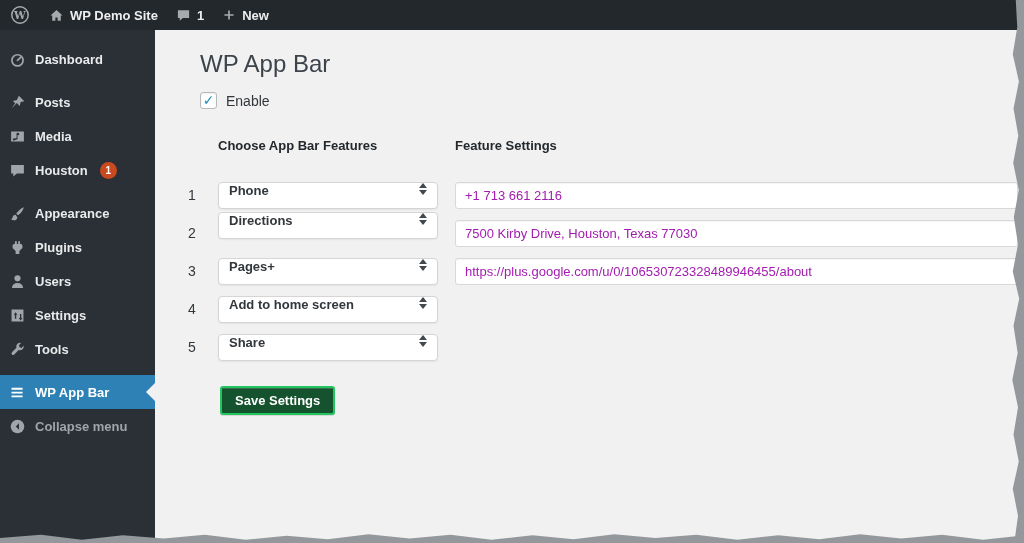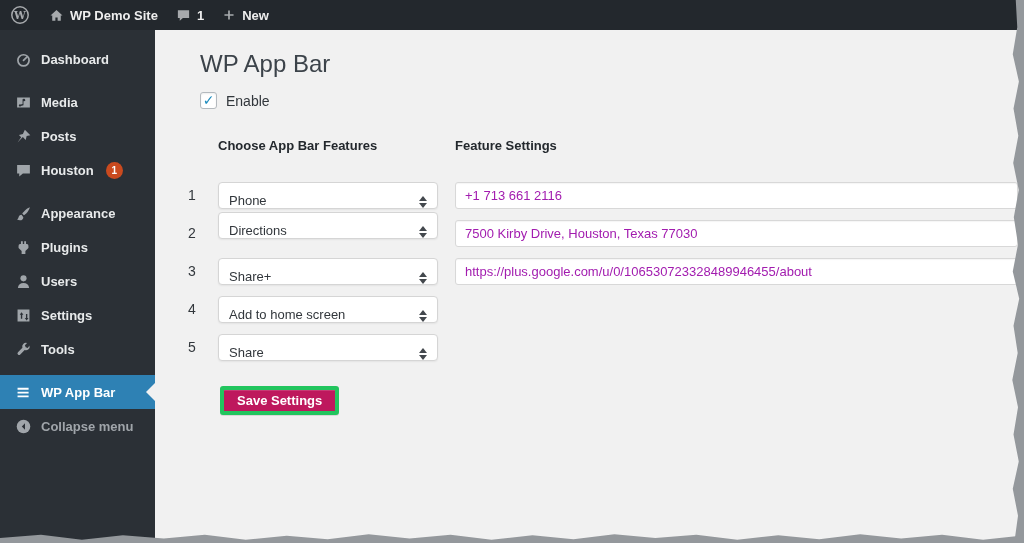--- a/index.html
+++ b/index.html
@@ -24,21 +24,21 @@
   .ab-icon { color:#a7aaad; }
 
   
   .sidebar {
     position:absolute; top:30px; left:0; bottom:0; width:155px;
     background:#2b3036; color:#e8eaeb; z-index:4;
   }
   .menu { padding-top:12px; }
   .menu-item {
     position:relative; height:34px; display:flex; align-items:center;
-    padding-left:14px; gap:9px; font-size:13px; font-weight:600; cursor:pointer;
+    padding-left:8px; gap:9px; font-size:13px; font-weight:600; cursor:pointer;
   }
   .menu-item .mi-icon { width:18px; height:18px; color:#a0a5aa; display:flex; align-items:center; justify-content:center; flex:0 0 18px; }
   .menu-sep { height:9px; }
   .menu-item.active { background:#2e81b4; color:#fff; }
   .menu-item.active .mi-icon { color:#fff; }
   .menu-item.active::after {
     content:""; position:absolute; right:0; top:50%; transform:translateY(-50%);
     width:0; height:0; border:9px solid transparent; border-right:9px solid #f1f1f1; border-left:none;
   }
   .menu-item.muted { color:#a0a5aa; font-weight:600; }
@@ -62,40 +62,40 @@
   .enable-label { font-size:14px; color:#32373c; }
 
   .col-head { position:absolute; top:108px; font-size:13px; font-weight:700; color:#23282d; }
   .col-head.features { left:63px; }
   .col-head.settings { left:300px; }
 
   .row-num { position:absolute; left:33px; width:20px; font-size:14px; color:#32373c; line-height:27px; }
   .select {
     position:absolute; left:63px; width:220px; height:27px;
     background:#fff; border:1px solid #d5d5d5; border-radius:4px;
-    display:flex; align-items:flex-end; font-size:13px; color:#32373c;
-    padding:0 8px 0 10px; cursor:pointer; box-shadow:0 1px 2px rgba(0,0,0,.06);
+    display:flex; align-items:flex-start; font-size:13px; color:#32373c;
+    padding:0 8px 0 10px; cursor:pointer; box-shadow:0 1px 2px rgba(0,0,0,.06);font-weight:bold;
   }
   .select .sel-label { flex:1 1 auto; overflow:hidden; white-space:nowrap; }
   .stepper { display:flex; flex-direction:column; align-items:center; gap:2px; padding-right:2px; }
   .stepper i { width:0; height:0; border:4px solid transparent; display:block; }
   .stepper .up { border-bottom:5px solid #43484d; border-top:none; }
   .stepper .down { border-top:5px solid #43484d; border-bottom:none; }
 
   .text-input {
     position:absolute; left:300px; right:6px; height:27px;
     background:#fff; border:1px solid #d8d8d8; border-radius:3px;
     font-size:13px; color:#a21caf; padding:0 9px;
     font-family:"Liberation Sans","DejaVu Sans",sans-serif;
     box-shadow:inset 0 1px 1px rgba(0,0,0,.04);
   }
 
   .save-btn {
     position:absolute; left:65px; top:356px; height:29px; padding:0 13px;
-    background:#be185d; border:4px solid #22c55e; border-radius:3px;
+    background:#14532d; border:2px solid #22c55e; border-radius:3px;
     color:#fff; font-size:13px; font-weight:600; cursor:pointer;
     font-family:"Liberation Sans","DejaVu Sans",sans-serif;
     box-shadow:inset 0 1px 0 rgba(255,255,255,.15), 0 1px 0 rgba(0,0,0,.1);
   }
 
   
   .tear-right {
     position:absolute; top:0; right:0; width:15px; height:100%; z-index:9; background:#94989c;
     clip-path:polygon(45% 0,100% 0,100% 100%,35% 100%,60% 95%,25% 90%,65% 85%,30% 80%,60% 75%,22% 70%,58% 65%,30% 60%,68% 55%,25% 50%,60% 45%,32% 40%,65% 35%,28% 30%,62% 25%,30% 20%,66% 15%,25% 10%,55% 5%);
   }
@@ -152,32 +152,32 @@
             <circle cx="10" cy="11" r="6.6" stroke="currentColor" stroke-width="2"></circle>
             <path d="M10 11l3.6-3.6" stroke="currentColor" stroke-width="2" stroke-linecap="round"></path>
           </svg>
         </span>
         <span>Dashboard</span>
       </div>
       <div class="menu-sep"></div>
       <div class="menu-item">
         <span class="mi-icon">
           <svg width="17" height="17" viewBox="0 0 20 20" fill="currentColor">
+            <path d="M11.6 2 18 8.4l-4.3 1.1-1.1 4.6-3.4-3.4L3 17l4.3-6.2L4.6 8.1l4.7-1z"></path>
+          </svg>
+        </span>
+        <span>Posts</span>
+      </div>
+      <div class="menu-item">
+        <span class="mi-icon">
+          <svg width="17" height="17" viewBox="0 0 20 20" fill="currentColor">
             <path fill-rule="evenodd" d="M2.5 4.2h15v11.6h-15zM12 7.2a1.6 1.6 0 1 0-3.1.6v4l-2.3.6a1.3 1.3 0 1 0 .4 1.6l3-.9V8.5l2-.3z"></path>
           </svg>
         </span>
         <span>Media</span>
-      </div>
-      <div class="menu-item">
-        <span class="mi-icon">
-          <svg width="17" height="17" viewBox="0 0 20 20" fill="currentColor">
-            <path d="M11.6 2 18 8.4l-4.3 1.1-1.1 4.6-3.4-3.4L3 17l4.3-6.2L4.6 8.1l4.7-1z"></path>
-          </svg>
-        </span>
-        <span>Posts</span>
       </div>
       <div class="menu-item">
         <span class="mi-icon">
           <svg width="17" height="17" viewBox="0 0 20 20" fill="currentColor">
             <path d="M2.5 3.5h15v10H9.3L5 17.2v-3.7H2.5z"></path>
           </svg>
         </span>
         <span>Houston</span>
         <span class="badge">1</span>
       </div>
@@ -270,21 +270,21 @@
       <span class="sel-label">Directions</span>
       <span class="stepper">
           <i class="up"></i>
           <i class="down"></i>
         </span>
     </div>
     <input class="text-input" style="top: 190px;" type="text" value="7500 Kirby Drive, Houston, Texas 77030">
 
     <div class="row-num" style="top:228px">3</div>
     <div class="select" style="top:228px">
-      <span class="sel-label">Share+</span>
+      <span class="sel-label">Pages+</span>
       <span class="stepper">
           <i class="up"></i>
           <i class="down"></i>
         </span>
     </div>
     <input class="text-input" style="top: 228px;" type="text" value="https://plus.google.com/u/0/106530723328489946455/about">
 
     <div class="row-num" style="top:266px">4</div>
     <div class="select" style="top:266px">
       <span class="sel-label">Add to home screen</span>

